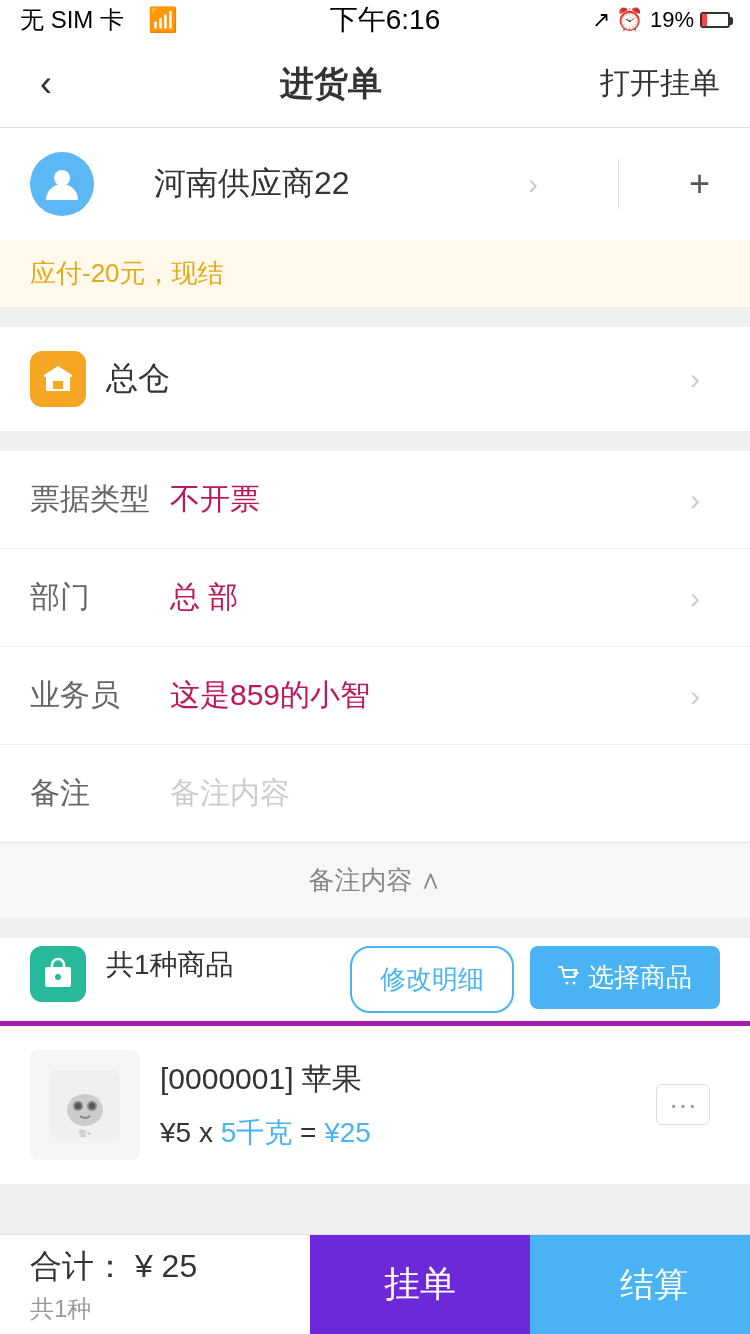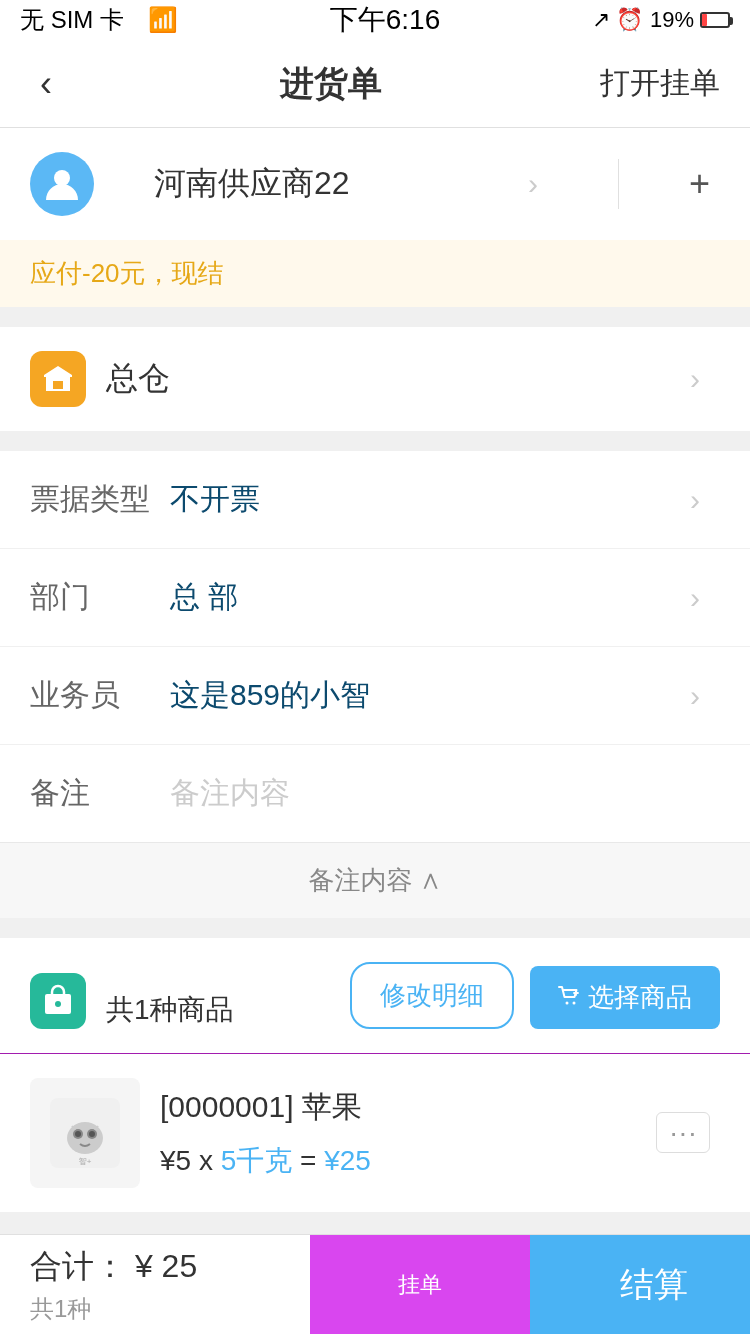--- a/index.html
+++ b/index.html
@@ -164,21 +164,21 @@
     .form-row:last-child { border-bottom: none; }
     .form-label {
       font-size: 30px;
       color: #666;
       width: 140px;
       flex-shrink: 0;
     }
     .form-value {
       flex: 1;
       font-size: 30px;
-      color: #0c4a6e;
+      color: #be185d;
     }
     .form-placeholder {
       flex: 1;
       font-size: 30px;
       color: #ccc;
     }
 
     
     .collapse-row {
       background: #f7f7f7;
@@ -194,23 +194,23 @@
       color: #888;
     }
 
     
     .products-section {
       background: #fff;
       margin-top: 20px;
     }
     .products-header {
       display: flex;
-      align-items: flex-end;
-      padding: 24px 30px;
-      border-bottom: 1px solid #a21caf;
+      align-items: flex-start;
+      padding: 8px 30px;
+      border-bottom: 5px solid #a21caf;
     }
     .products-icon {
       width: 56px;
       height: 56px;
       border-radius: 12px;
       background: #26b99a;
       display: flex;
       align-items: center;
       justify-content: center;
       margin-right: 20px;
@@ -307,23 +307,23 @@
       font-weight: 500;
     }
     .total-label {
       font-size: 24px;
       color: #999;
       margin-top: 4px;
     }
     .btn-hang {
       width: 220px;
       height: 100px;
-      background: #d946ef;
+      background: #6d28d9;
       color: #fff;
-      font-size: 22px;
+      font-size: 36px;
       display: flex;
       align-items: center;
       justify-content: center;
       cursor: pointer;
       border: none;
     }
     .btn-checkout {
       width: 220px;
       height: 100px;
       background: #4ab3f4;

